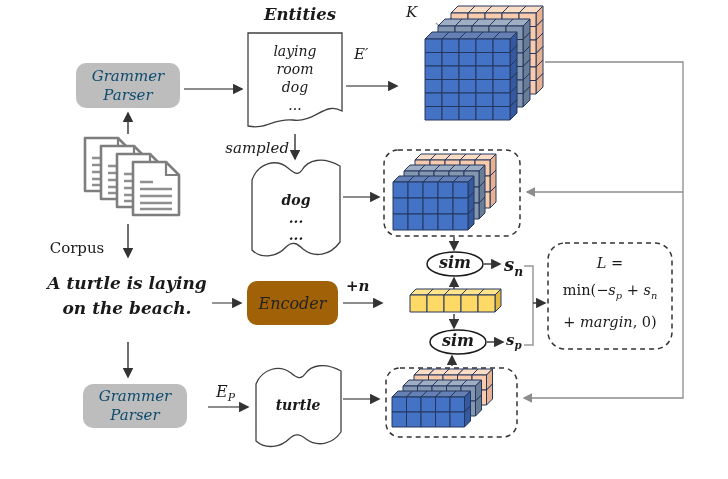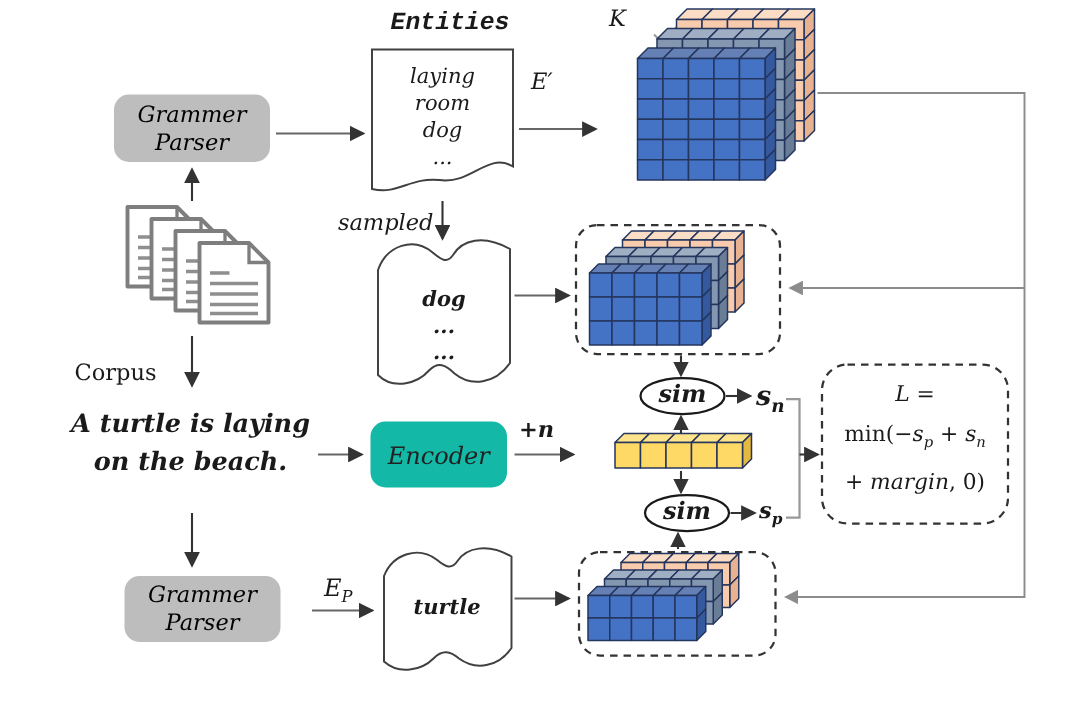--- a/index.html
+++ b/index.html
@@ -11,24 +11,24 @@
   .it{font-style:italic;}
   .rm{font-style:normal;}
   .bold{font-weight:bold;}
   .ctr{text-align:center;}
   .rgt{text-align:right;}
   svg{position:absolute;left:0;top:0;}
   sub{font-size:0.68em;}
   .grambox{
     width:104px;background:#bdbdbd;border-radius:10px;
     display:flex;flex-direction:column;align-items:center;justify-content:center;
-    font-style:italic;font-size:15px;line-height:19px;color:#000000;
+    font-style:italic;font-size:15px;line-height:19px;color:#0c4a6e;
   }
   .encbox{
-    width:91px;height:44px;background:#14b8a6;border-radius:10px;
+    width:91px;height:44px;background:#a16207;border-radius:10px;
     display:flex;align-items:center;justify-content:center;
     font-style:italic;font-size:16px;color:#222;
   }
   .entlist{font-size:14px;line-height:18px;}
   .loss-line{white-space:nowrap;}
 </style>
 </head>
 <body>
 
 <div class="stage">
@@ -377,21 +377,21 @@
     <div>Parser</div>
   </div>
   <div class="abs grambox" style="left:83px;top:384px;height:44px;">
     <div>Grammer</div>
     <div>Parser</div>
   </div>
   <div class="abs encbox" style="left:247px;top:281px;">
     <span>Encoder</span>
   </div>
 
-  <div class="abs it bold ctr" style="left:248px;top:5px;width:104px;font-size:16.5px;font-family:Liberation Mono, monospace;">Entities</div>
+  <div class="abs it bold ctr" style="left:248px;top:5px;width:104px;font-size:16.5px;">Entities</div>
   <div class="abs it ctr entlist" style="left:250px;top:42px;width:90px;">
       <div>laying</div>
       <div>room</div>
       <div>dog</div>
       <div>...</div>
     </div>
   <div class="abs it rgt" style="left:205px;top:139px;width:84px;font-size:15px;">sampled</div>
   <div class="abs it bold ctr entlist" style="left:250px;top:191px;width:92px;">
       <div>dog</div>
       <div>...</div>

